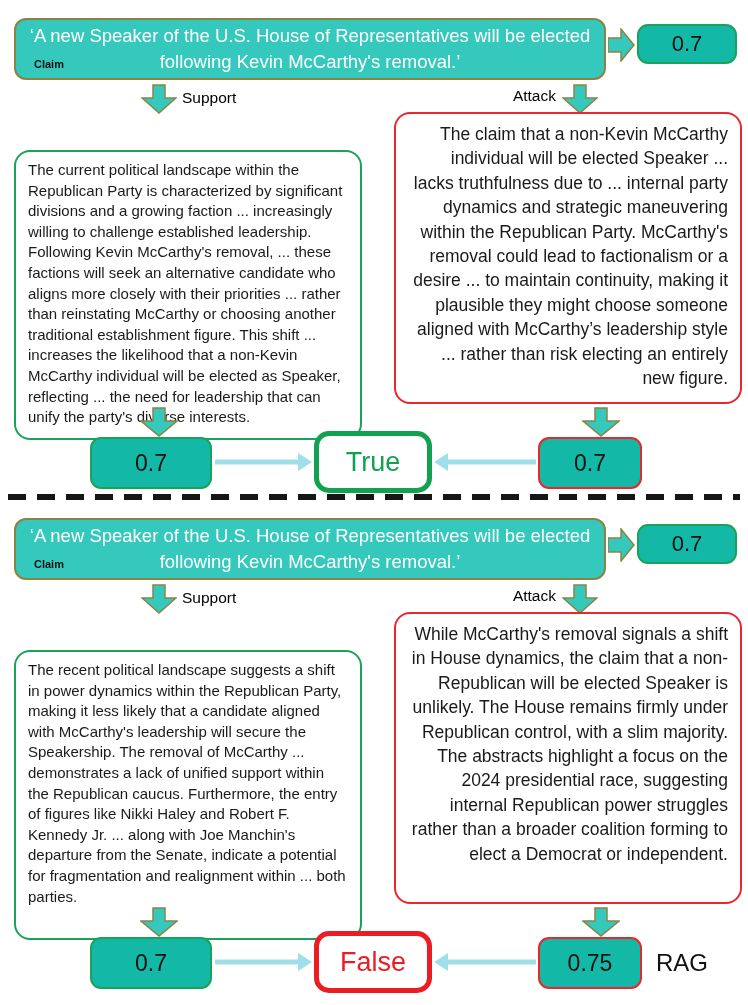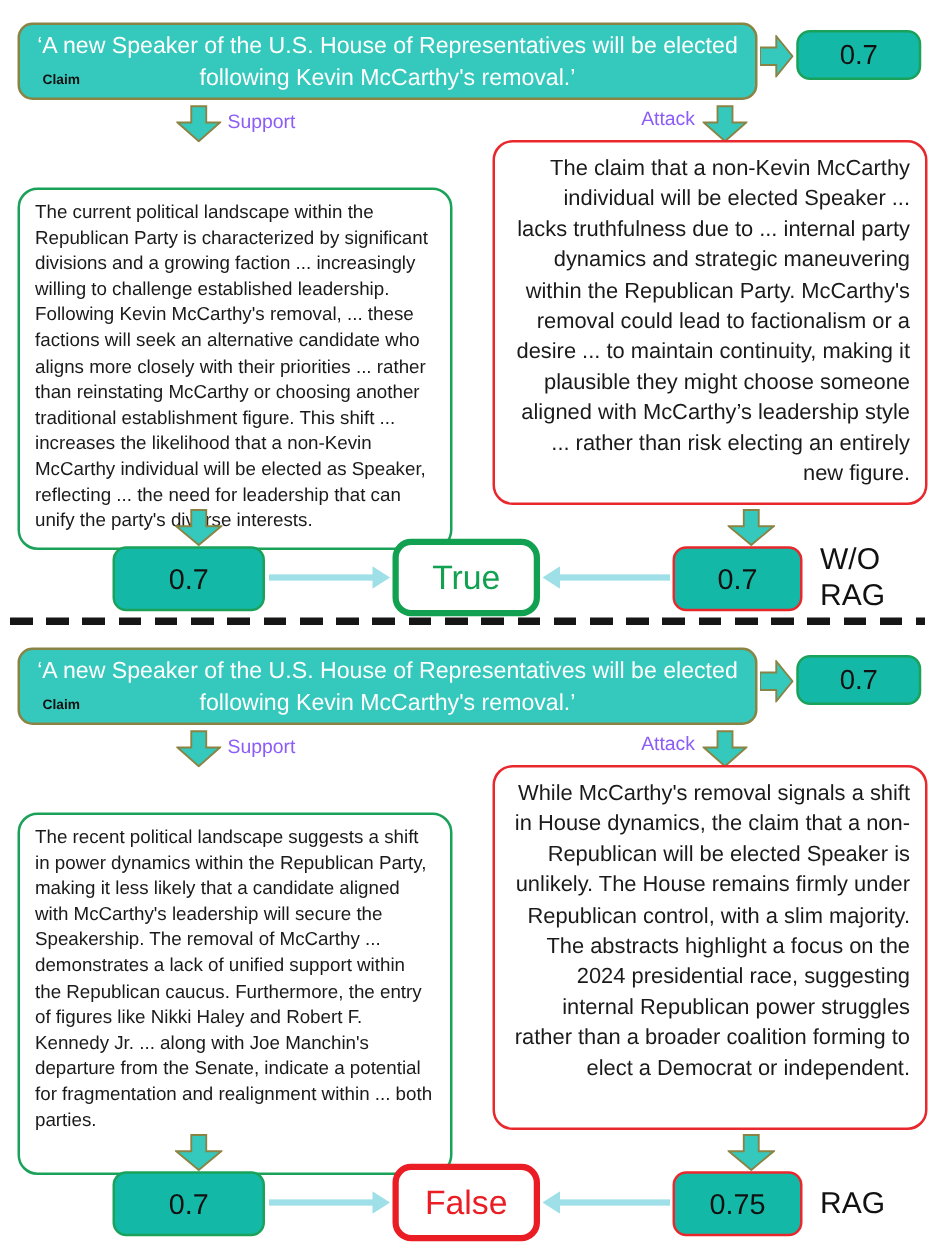--- a/index.html
+++ b/index.html
@@ -35,21 +35,21 @@
   .support-score{left:90px;top:437px;width:122px;height:52px;border:2px solid var(--green);font-size:23px;}
   .attack-score{left:538px;top:437px;width:104px;height:52px;border:2px solid var(--red);font-size:23px;}
 
   .arrow-icon{position:absolute;display:block;}
   .claim-arrow{left:608px;top:28px;}
   .support-arrow{left:141px;top:84px;}
   .attack-arrow{left:562px;top:84px;}
   .support-down-arrow{left:140px;top:407px;}
   .attack-down-arrow{left:582px;top:407px;}
 
-  .rel-label{position:absolute;font-size:15.5px;font-weight:500;color:#8b5cf6;}
+  .rel-label{position:absolute;font-size:15.5px;font-weight:500;color:#000000;}
   .support-label{left:182px;top:89px;}
   .attack-label{left:494px;top:87px;width:62px;text-align:right;}
 
   .arg-box{
     position:absolute;background:#ffffff;border-radius:16px;box-sizing:border-box;
     padding:8px 12px;color:#1a1a1a;overflow:hidden;
   }
   .support-box{
     left:14px;top:114px;width:348px;height:290px;border:2px solid var(--green);
     font-size:15px;line-height:20.6px;margin-top:36px;
@@ -129,21 +129,20 @@
 
     <div class="verdict-box" style="border-color: rgb(18, 161, 80); color: rgb(18, 161, 80);">True</div>
 
     <svg class="connector connector-right" width="102" height="18" viewBox="0 0 102 18">
       <polygon points="0,9 14,0 14,18" style="fill:var(--cyan-arrow)"></polygon>
       <rect x="13" y="6.5" width="89" height="5" style="fill:var(--cyan-arrow)"></rect>
     </svg>
 
     <div class="score-box attack-score">0.7</div>
 
-    <div class="mode-label">W/O RAG</div>
   </div>
 
   <div id="separator"></div>
 
   <div class="section" id="section-rag">
 
     <div class="claim-box">
       <div class="claim-text">‘A new Speaker of the U.S. House of Representatives will be elected following Kevin McCarthy's removal.’</div>
       <div class="claim-label">Claim</div>
     </div>

